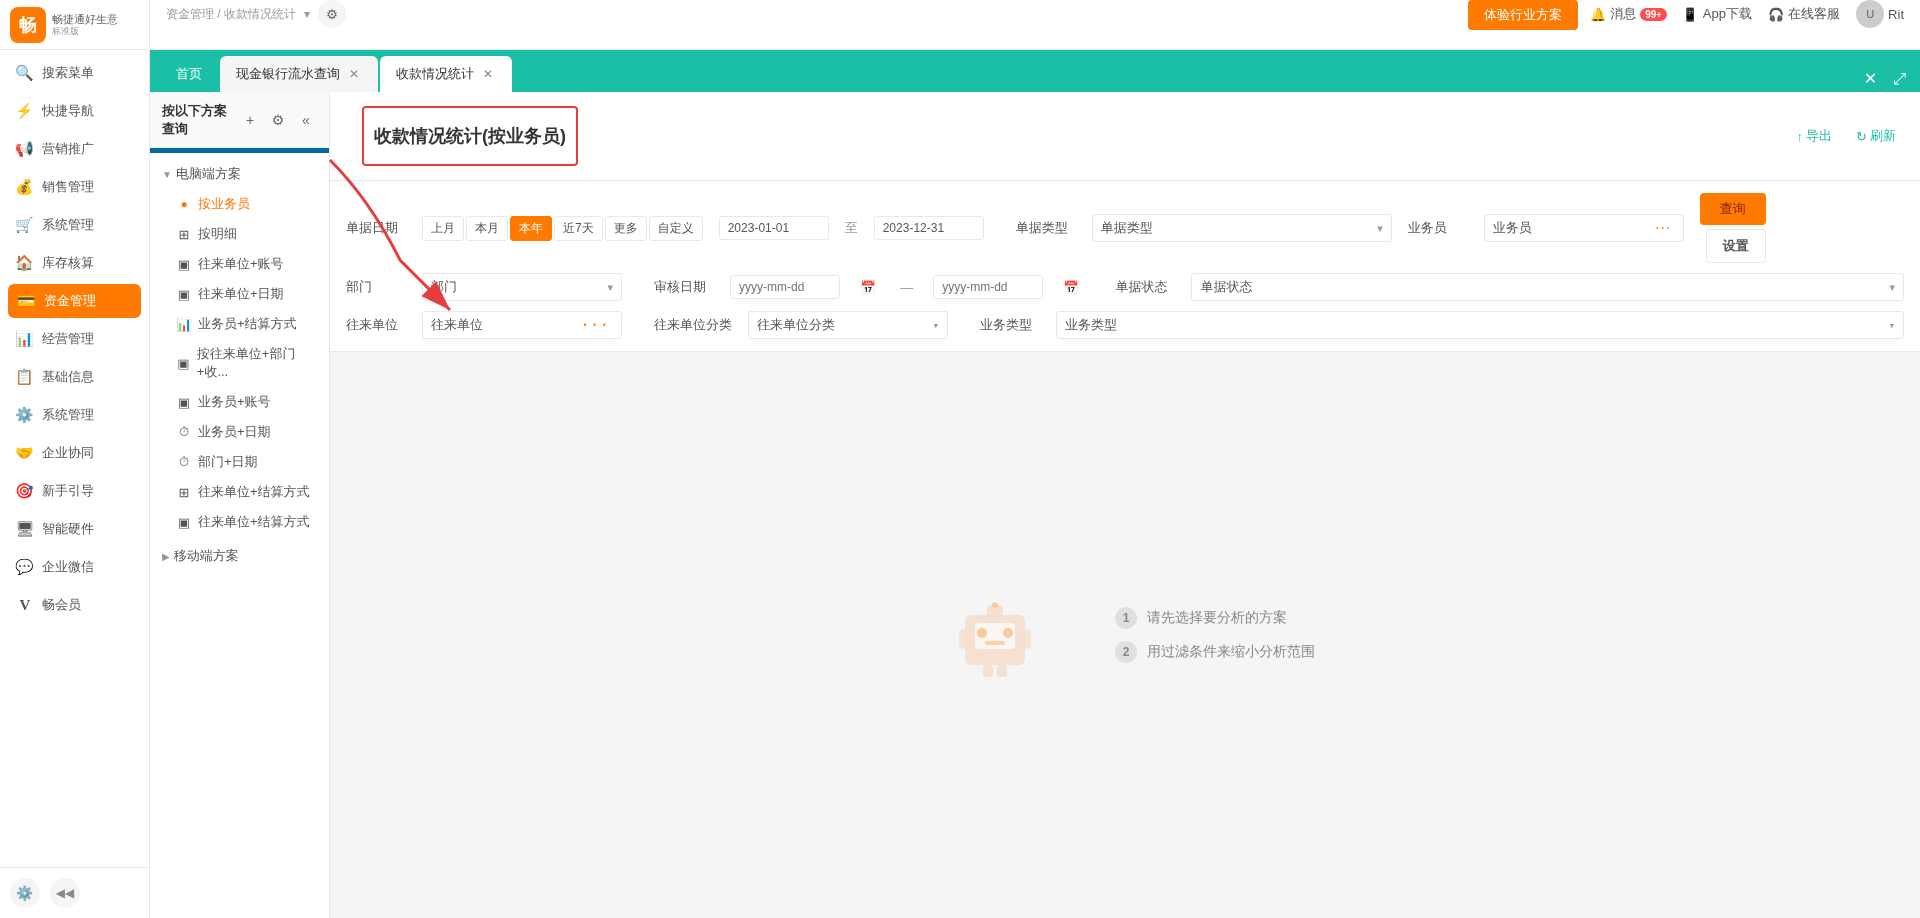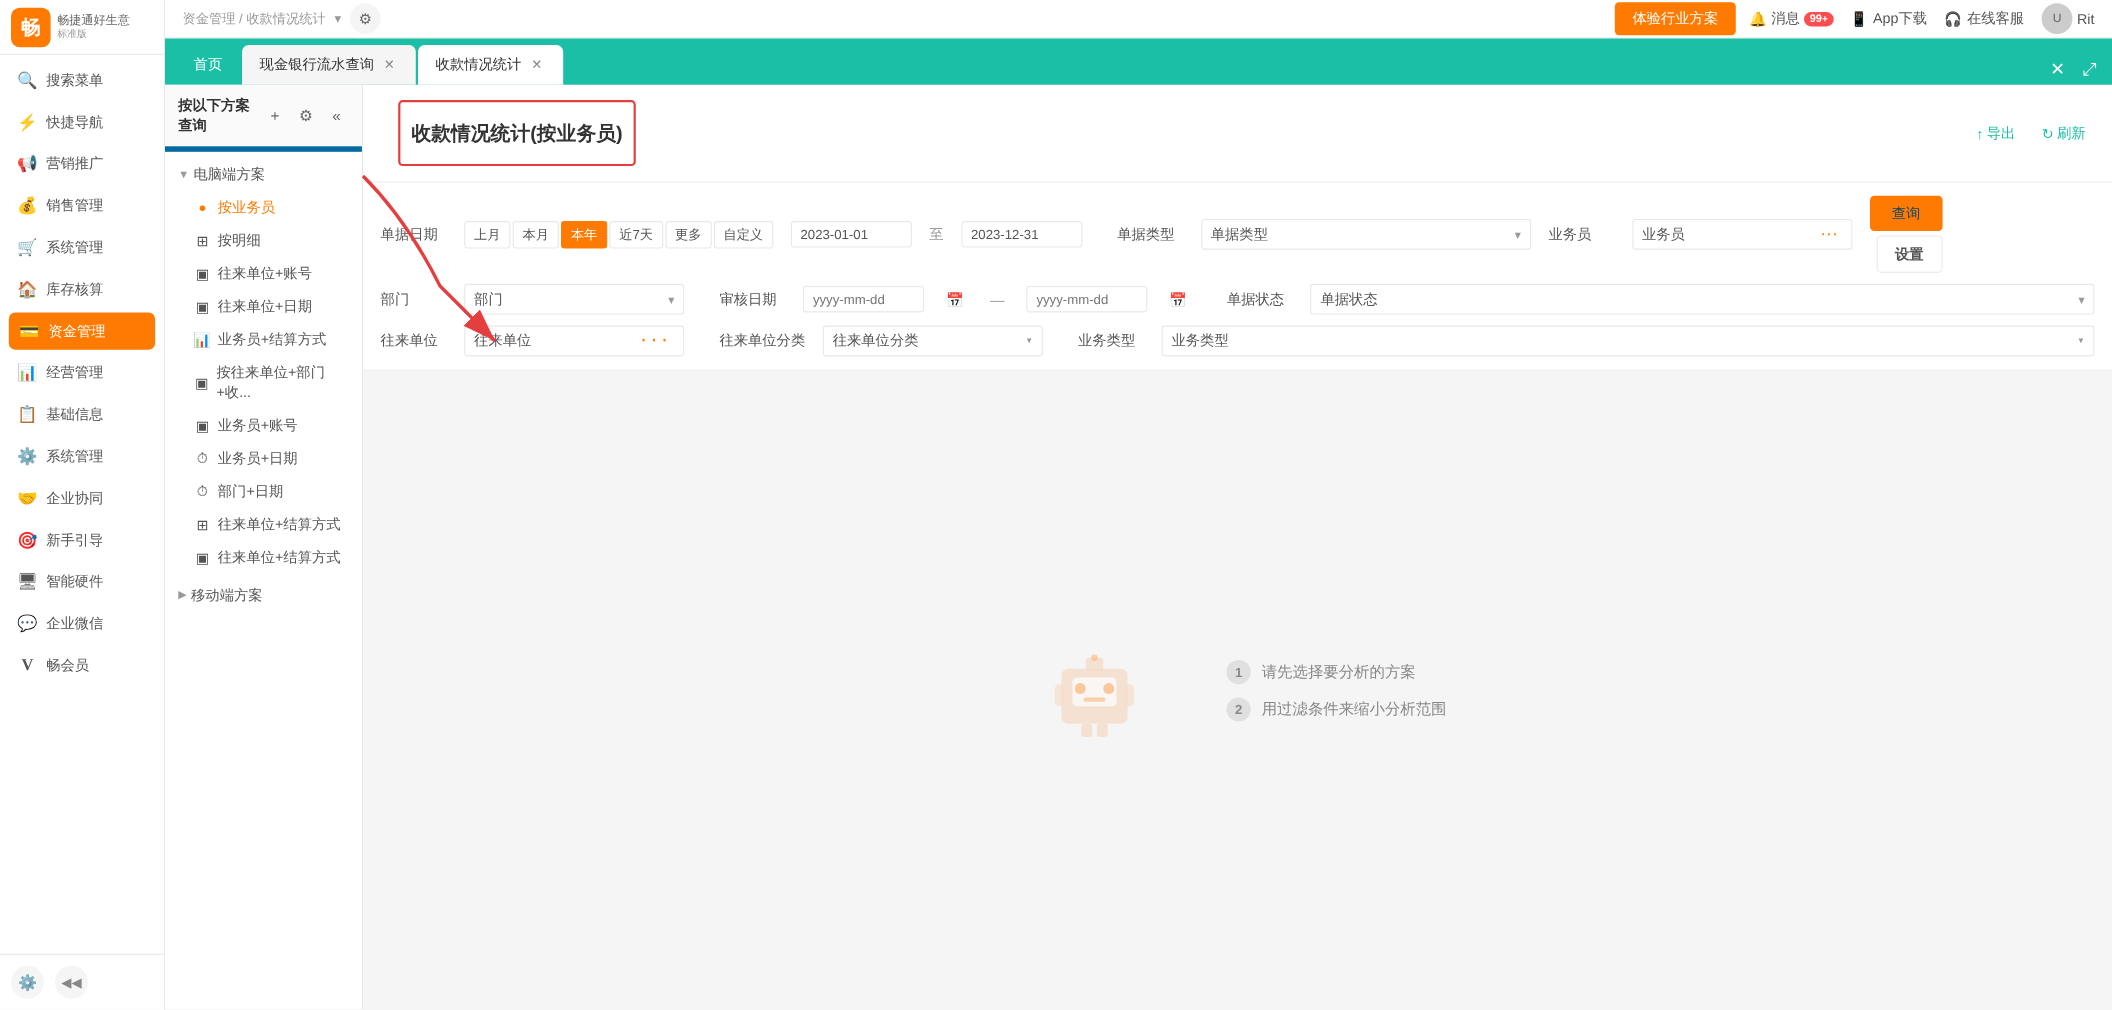--- a/index.html
+++ b/index.html
@@ -33,22 +33,22 @@
     }
     .sidebar-footer-btn { width: 30px; height: 30px; border-radius: 50%; background: #f5f5f5; display: flex; align-items: center; justify-content: center; cursor: pointer; font-size: 14px; color: #888; }
 
     
     .main-area {
       margin-left: 150px; height: 918px; display: flex; flex-direction: column;
     }
 
     
     .top-header {
-      height: 35px; background: #fff; border-bottom: 1px solid #e8e8e8;
-      display: flex; align-items: center; padding: 0 16px; gap: 12px;
+      height: 50px; background: #fff; border-bottom: 1px solid #e8e8e8;
+      display: flex; align-items: flex-start; padding: 0 16px; gap: 12px;
     }
     .top-header-left { display: flex; align-items: center; gap: 8px; flex: 1; }
     .breadcrumb-text { color: #999; font-size: 12px; }
     .dropdown-arrow { color: #999; font-size: 12px; cursor: pointer; }
     .gear-btn { width: 28px; height: 28px; border-radius: 50%; border: none; background: #f5f5f5; cursor: pointer; display: flex; align-items: center; justify-content: center; color: #666; }
     .trial-btn {
       background: #ff7a00; color: #fff; border: none; border-radius: 4px;
       padding: 6px 16px; font-size: 13px; cursor: pointer; white-space: nowrap;
     }
     .top-header-right { display: flex; align-items: center; gap: 16px; }
@@ -146,21 +146,21 @@
     .filter-select {
       border: 1px solid #e8e8e8; border-radius: 3px; padding: 4px 8px;
       font-size: 13px; color: #555; min-width: 160px; display: flex;
       align-items: center; justify-content: space-between; cursor: pointer;
       background: #fff;
     }
     .filter-select-wide { min-width: 300px; }
     .select-arrow { color: #999; font-size: 11px; }
     .filter-more { color: #ff7a00; cursor: pointer; font-size: 16px; margin: 0 4px; }
     .query-btn {
-      background: #ff7a00; color: #0c4a6e; border: none; border-radius: 4px;
+      background: #ff7a00; color: #7f1d1d; border: none; border-radius: 4px;
       padding: 7px 20px; font-size: 13px; cursor: pointer;
     }
     .settings-btn {
       background: #fff; color: #555; border: 1px solid #e8e8e8; border-radius: 4px;
       padding: 7px 16px; font-size: 13px; cursor: pointer; font-weight: bold;
     }
     .filter-action-col { display: flex; flex-direction: column; gap: 4px; align-items: flex-end; }
 
     .collapse-bar {
       text-align: center; padding: 8px; background: #fff; border-bottom: 1px solid #e8e8e8;

